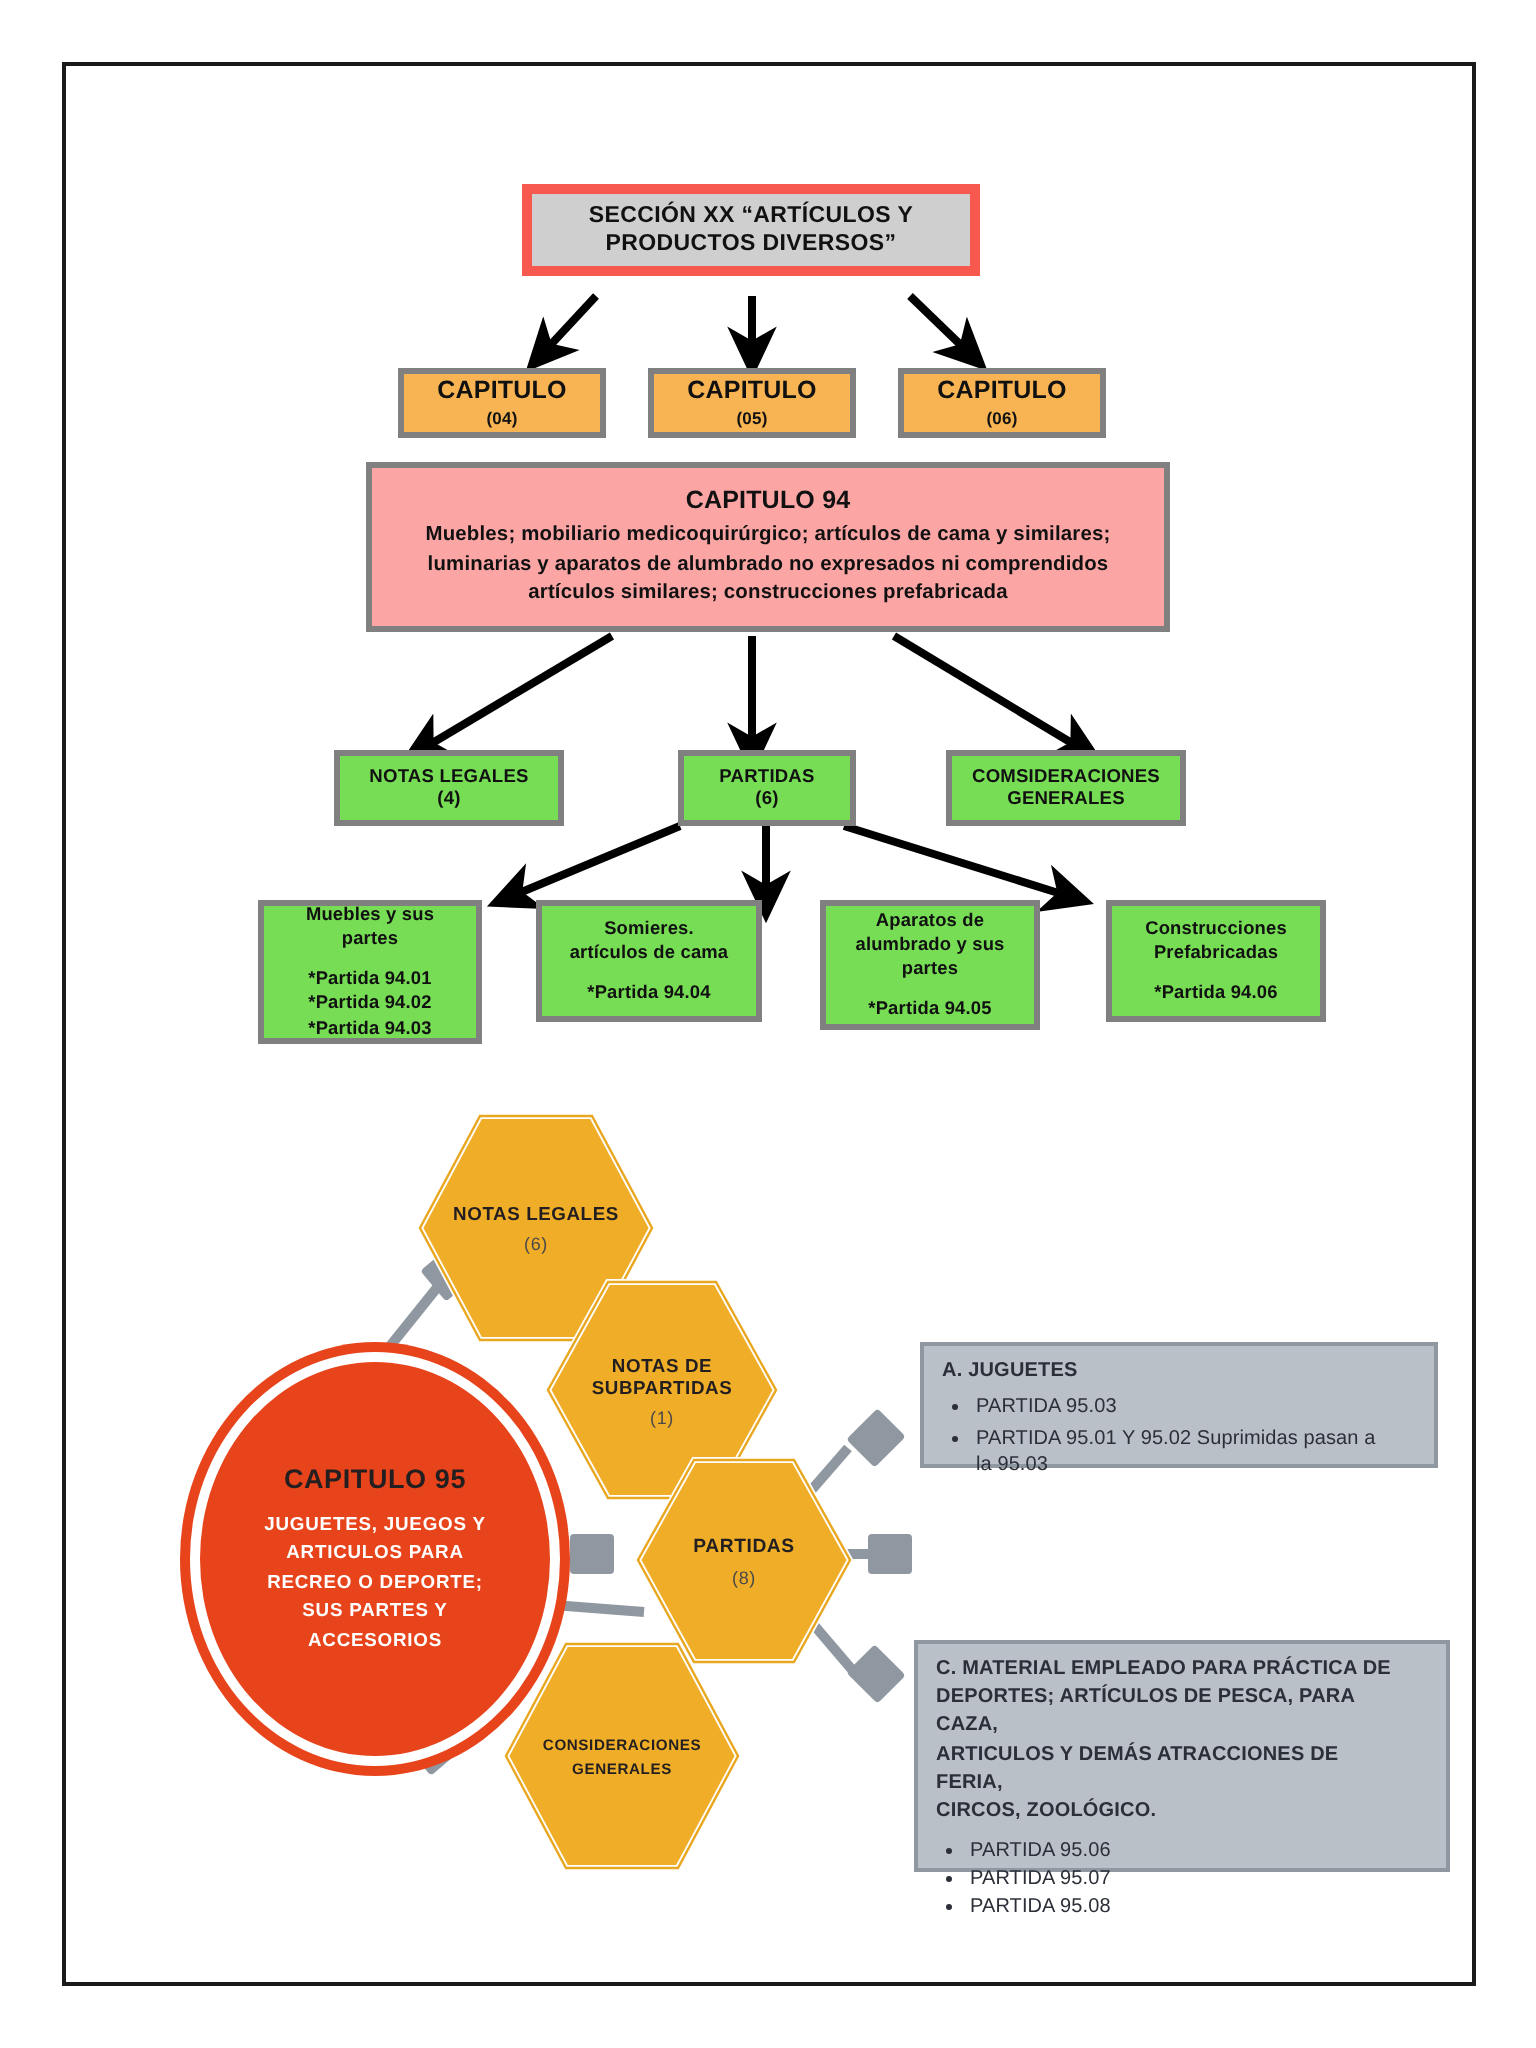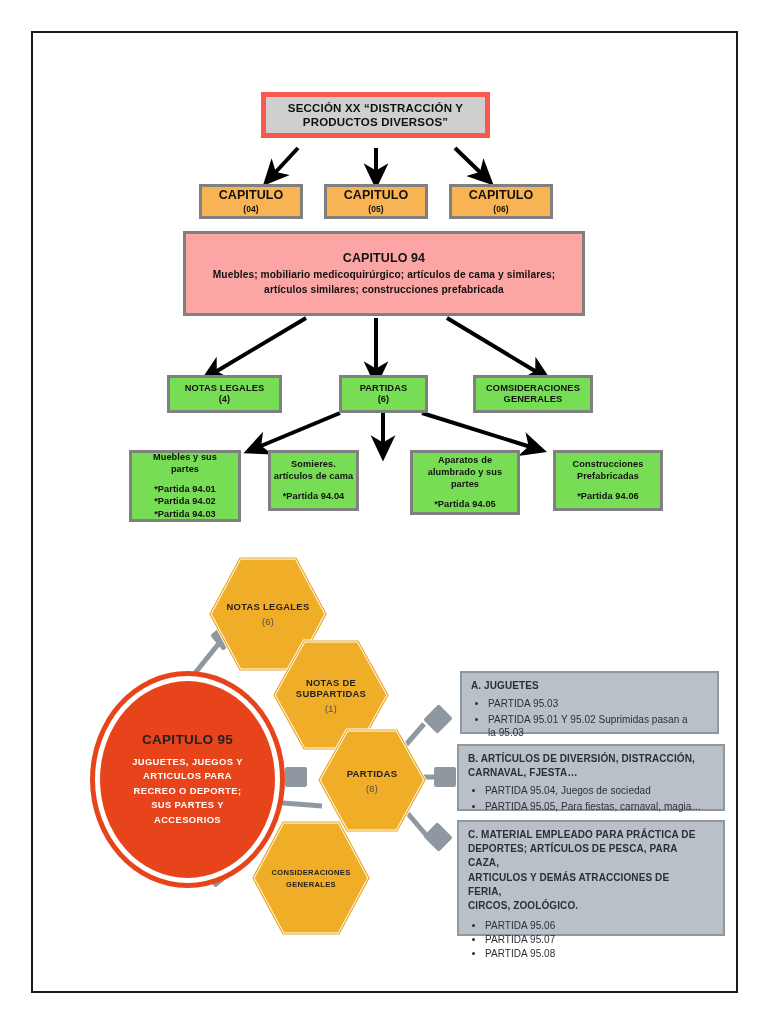--- a/index.html
+++ b/index.html
@@ -114,40 +114,41 @@
       <rect x="236" y="708" width="22" height="20" rx="2" transform="rotate(-33 247 718)"></rect>
       <rect x="285" y="767" width="22" height="20" rx="2"></rect>
       <rect x="205" y="863" width="22" height="20" rx="2" transform="rotate(50 216 873)"></rect>
       <rect x="427" y="709" width="22" height="20" rx="2" transform="rotate(-45 438 719)"></rect>
       <rect x="434" y="767" width="22" height="20" rx="2"></rect>
       <rect x="427" y="827" width="22" height="20" rx="2" transform="rotate(45 438 837)"></rect>
     </g>
   </svg>
 
   <div class="box sec-box" style="left:261px;top:92px;width:229px;height:46px;">
-    <div>SECCIÓN XX “DISTRACCIÓN Y</div>
+    <div>SECCIÓN XX “ARTÍCULOS Y</div>
     <div>PRODUCTOS DIVERSOS”</div>
   </div>
 
   <div class="box cap-box" style="left:199px;top:184px;width:104px;height:35px;">
     <div>CAPITULO</div>
     <div class="sub">(04)</div>
   </div>
   <div class="box cap-box" style="left:324px;top:184px;width:104px;height:35px;">
     <div>CAPITULO</div>
     <div class="sub">(05)</div>
   </div>
   <div class="box cap-box" style="left:449px;top:184px;width:104px;height:35px;">
     <div>CAPITULO</div>
     <div class="sub">(06)</div>
   </div>
 
   <div class="box cap94-box" style="left:183px;top:231px;width:402px;height:85px;">
     <div class="hd">CAPITULO 94</div>
     <div>Muebles; mobiliario medicoquirúrgico; artículos de cama y similares;</div>
+    <div>luminarias y aparatos de alumbrado no expresados ni comprendidos</div>
     <div>artículos similares; construcciones prefabricada</div>
   </div>
 
   <div class="box grn" style="left:167px;top:375px;width:115px;height:38px;">
     <div>NOTAS LEGALES</div>
     <div class="sub">(4)</div>
   </div>
   <div class="box grn" style="left:339px;top:375px;width:89px;height:38px;">
     <div>PARTIDAS</div>
     <div class="sub">(6)</div>
@@ -162,21 +163,21 @@
       <div>Muebles y sus</div>
       <div>partes</div>
     </div>
     <div class="p">
       <div>*Partida 94.01</div>
       <div>*Partida 94.02</div>
       <div>*Partida 94.03</div>
     </div>
   </div>
 
-  <div class="box leaf" style="left:268px;top:450px;width:91px;height:61px;">
+  <div class="box leaf" style="left:268px;top:450px;width:113px;height:61px;">
     <div class="t">
       <div>Somieres.</div>
       <div>artículos de cama</div>
     </div>
     <div class="p">
       <div>*Partida 94.04</div>
     </div>
   </div>
 
   <div class="box leaf" style="left:410px;top:450px;width:110px;height:65px;">
@@ -257,30 +258,20 @@
   </div>
 
   <div class="note a" style="left:460px;top:671px;width:259px;height:63px;">
     <div class="hd">A. JUGUETES</div>
     <ul>
       <li>PARTIDA 95.03</li>
       <li>PARTIDA 95.01 Y 95.02 Suprimidas pasan a la 95.03</li>
     </ul>
   </div>
 
-  <div class="note b" style="left:457px;top:744px;width:268px;height:67px;">
-    <div class="hd">
-      <div>B. ARTÍCULOS DE DIVERSIÓN, DISTRACCIÓN,</div>
-      <div>CARNAVAL, FJESTA…</div>
-    </div>
-    <ul>
-      <li>PARTIDA 95.04, Juegos de sociedad</li>
-      <li>PARTIDA 95.05, Para fiestas, carnaval, magia…</li>
-    </ul>
-  </div>
 
   <div class="note c" style="left:457px;top:820px;width:268px;height:116px;">
     <div class="hd">
       <div>C. MATERIAL EMPLEADO PARA PRÁCTICA DE</div>
       <div>DEPORTES; ARTÍCULOS DE PESCA, PARA CAZA,</div>
       <div>ARTICULOS Y DEMÁS ATRACCIONES DE FERIA,</div>
       <div>CIRCOS, ZOOLÓGICO.</div>
     </div>
     <ul>
       <li>PARTIDA 95.06</li>

